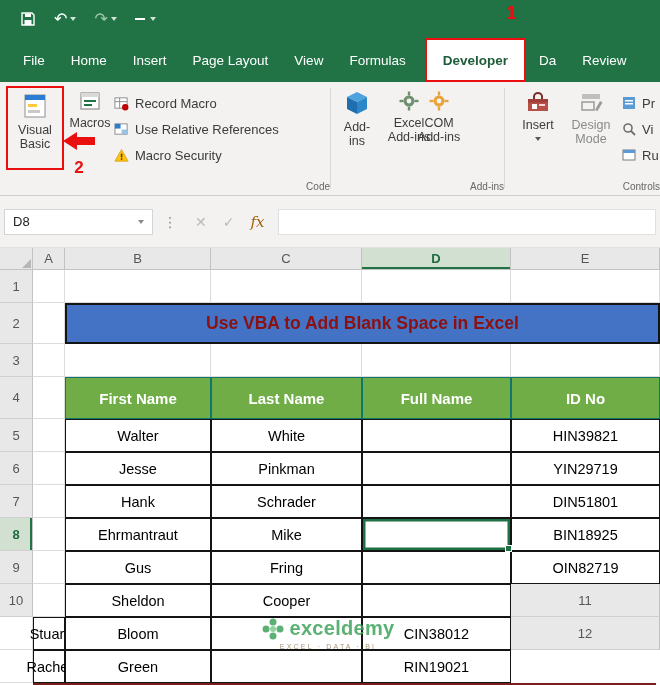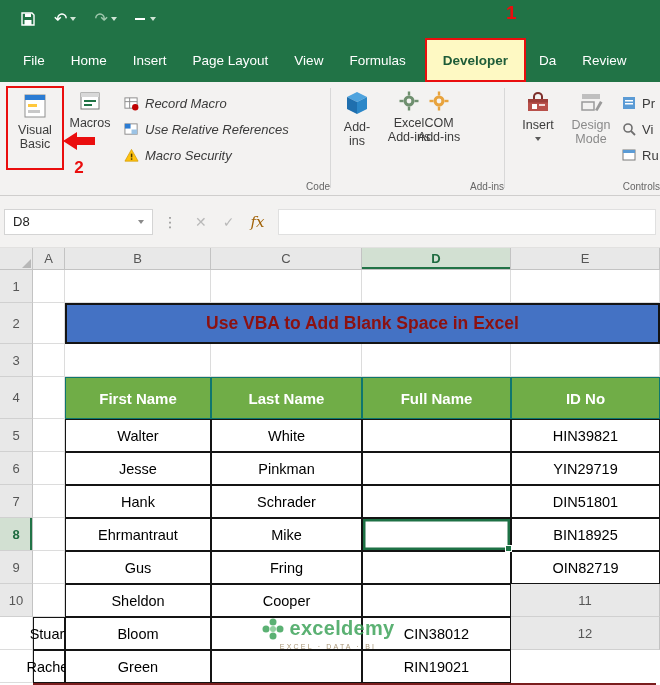--- a/index.html
+++ b/index.html
@@ -18,29 +18,29 @@
   .caret { width:0; height:0; border-left:3.5px solid transparent; border-right:3.5px solid transparent; border-top:4px solid #cfe5d6; }
   .custom-bar { display:inline-block; width:10px; height:2px; background:#fff; margin-right:2px; }
 
   .callout { position:absolute; color:#ea0e0e; font-weight:700; z-index:20; }
   .callout-1 { left:506px; top:2px; font-size:19px; }
   .callout-2 { left:64px; top:76px; width:30px; text-align:center; font-size:17px; }
 
   
   .tabrow { height:44px; background:#217346; display:flex; align-items:stretch; padding-left:10px; }
   .tab { display:flex; align-items:center; padding:0 13px; color:#fff; font-size:13.5px; white-space:nowrap; cursor:default; }
-  .tab.active { background:#fef9c3; color:#1e5c38; font-weight:700; border:2.5px solid #ea0e0e; margin-left:6px; padding:12px 16px; }
+  .tab.active { background:#ffffff; color:#1e5c38; font-weight:700; border:2.5px solid #ea0e0e; margin-left:6px; padding:12px 16px; }
 
   
   .ribbon { position:relative; height:114px; background:#f3f2f1; border-bottom:1px solid #cfcecd; font-size:13px; color:#3b3b3b; overflow:hidden; }
   .btn-big { position:absolute; display:flex; flex-direction:column; align-items:center; text-align:center; gap:4px; font-size:12.5px; line-height:14px; color:#3b3b3b; cursor:default; }
   .vb-btn { left:6px; top:4px; width:58px; height:84px; border:2.5px solid #ea0e0e; padding-top:5px; }
   .macros-btn { left:64px; top:8px; width:52px; }
   .red-arrow { position:absolute; left:63px; top:50px; z-index:10; }
-  .code-stack { position:absolute; left:124px; top:8px;font-style:italic; }
+  .code-stack { position:absolute; left:114px; top:8px; }
   .stack-item { display:flex; align-items:center; gap:6px; height:26px; font-size:13px; color:#3b3b3b; cursor:default; }
   .group-label { position:absolute; bottom:3px; text-align:right; font-size:10px; color:#666;padding-left:48px; }
   .gl-code { left:0; width:330px; }
   .gl-addins { left:332px; width:172px; }
   .gl-controls { left:540px; width:120px; }
   .vdiv { position:absolute; top:6px; height:100px; width:1px; background:#d8d8d8; }
   .vdiv-1 { left:330px; } .vdiv-2 { left:504px; }
   .addins-big { left:336px; top:8px; width:42px; }
   .excel-addins { left:384px; top:8px; width:50px; }
   .com-addins { left:412px; top:8px; width:54px; }

